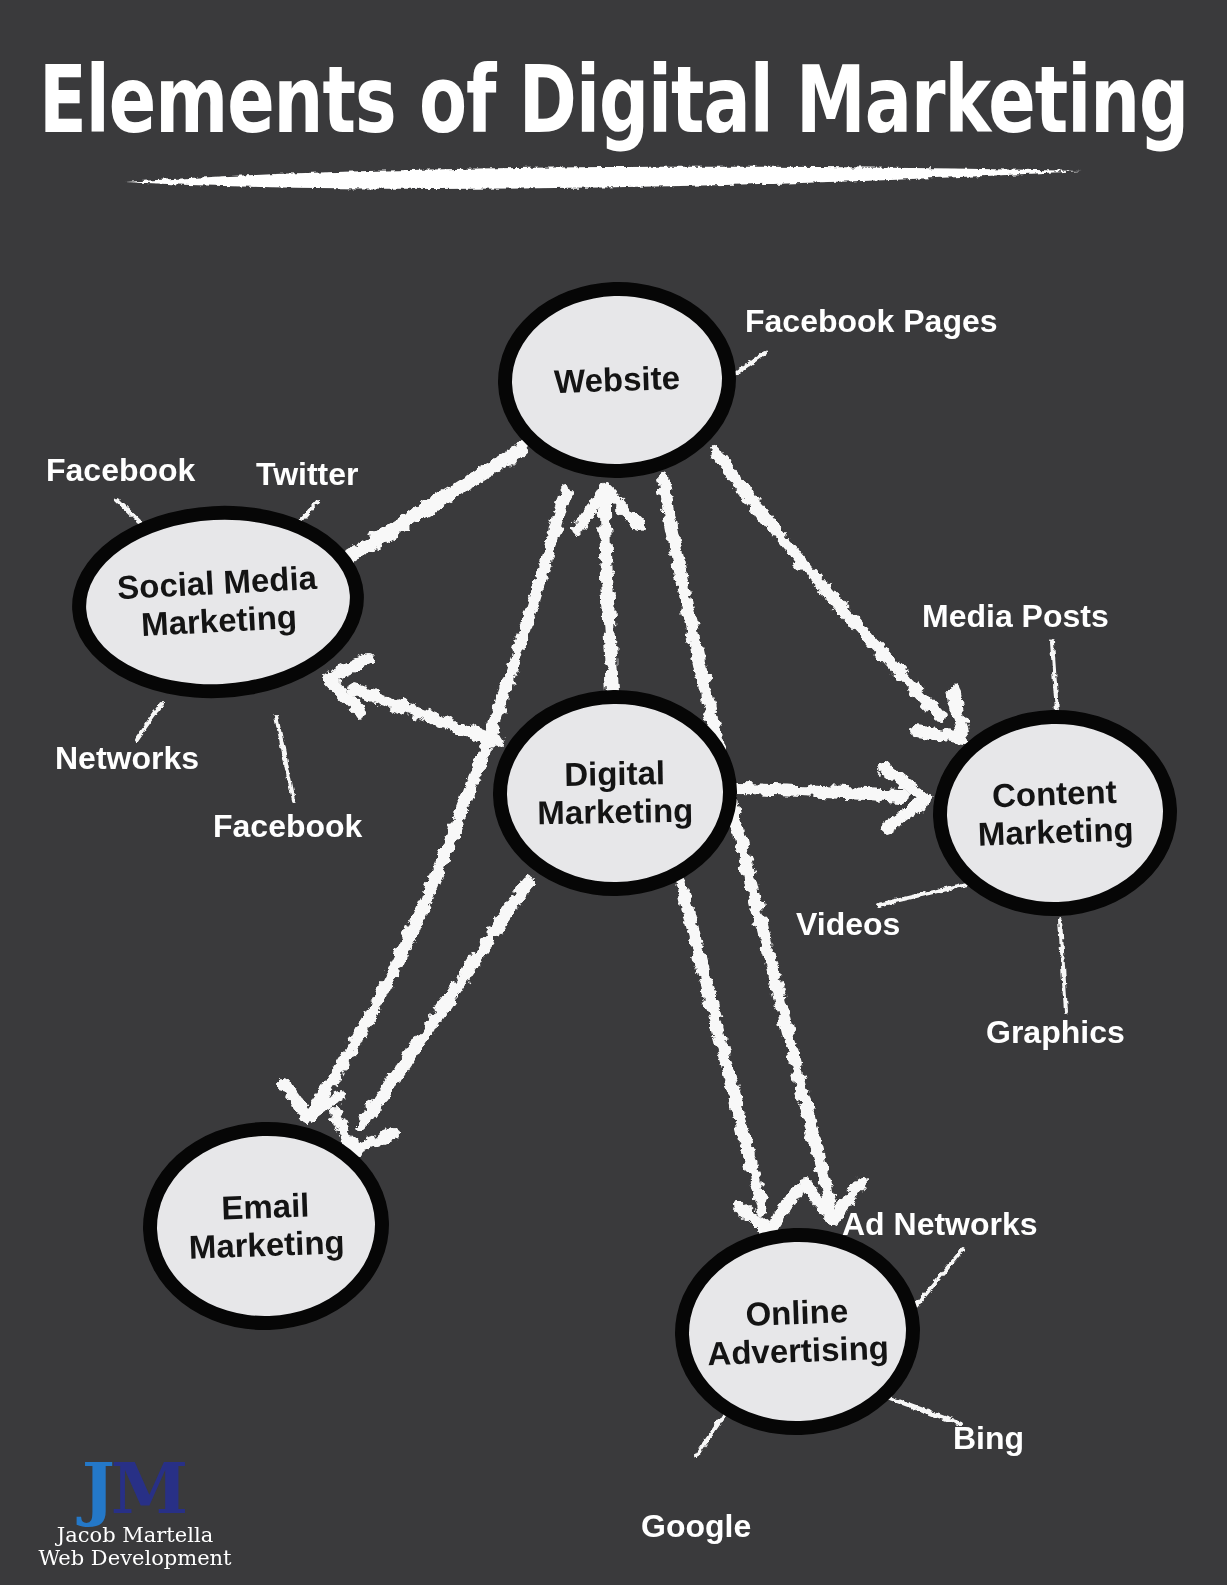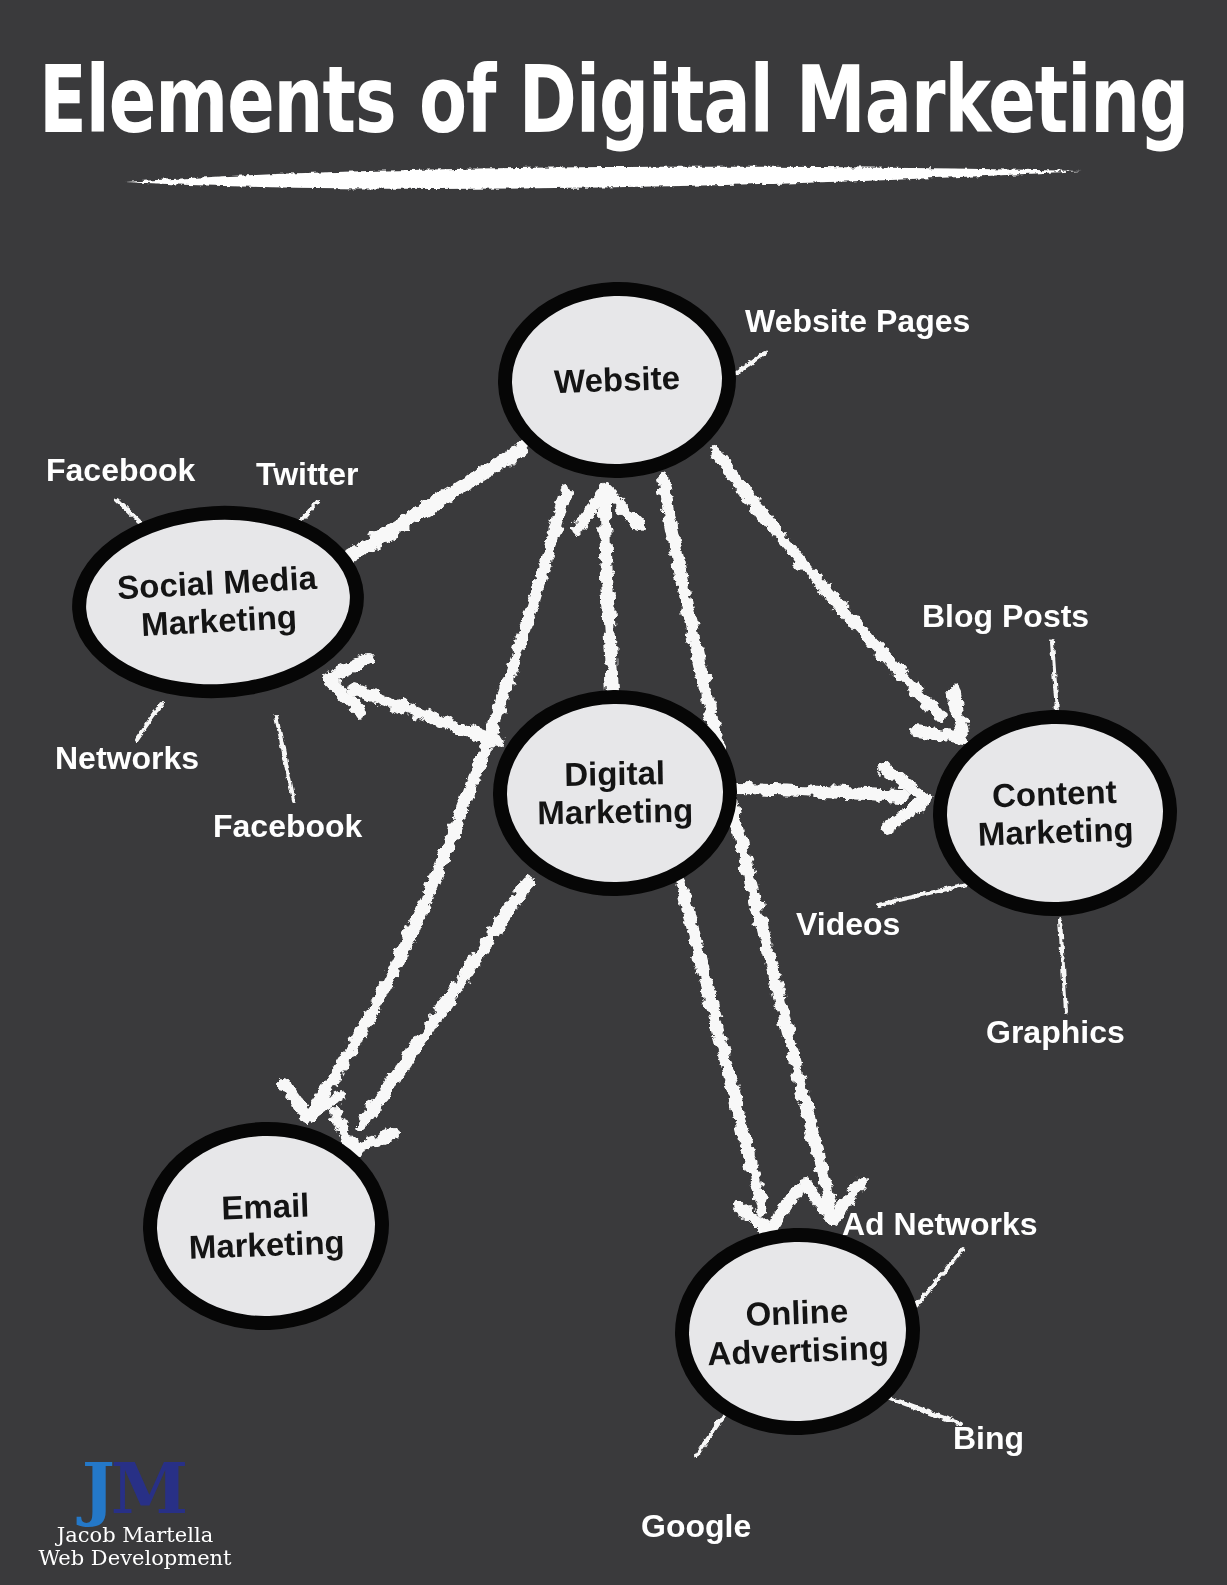--- a/index.html
+++ b/index.html
@@ -131,26 +131,26 @@
   </div>
   <div class="node" id="node-email">
     <span class="node-label">Email
 Marketing</span>
   </div>
   <div class="node" id="node-online">
     <span class="node-label">Online
 Advertising</span>
   </div>
 
-  <div class="sat" id="sat-landing">Website Pages</div>
+  <div class="sat" id="sat-landing">Facebook Pages</div>
   <div class="sat" id="sat-facebook">Facebook</div>
   <div class="sat" id="sat-twitter">Twitter</div>
   <div class="sat" id="sat-instagram">Networks</div>
   <div class="sat" id="sat-pinterest">Facebook</div>
-  <div class="sat" id="sat-blogposts">Blog Posts</div>
+  <div class="sat" id="sat-blogposts">Media Posts</div>
   <div class="sat" id="sat-videos">Videos</div>
   <div class="sat" id="sat-graphics">Graphics</div>
   <div class="sat" id="sat-adnetworks">Ad Networks</div>
   <div class="sat" id="sat-bing">Bing</div>
   <div class="sat" id="sat-google">Google</div>
 
   <div class="logo">
     <div class="monogram"><span class="j">J</span><span class="m">M</span></div>
     <div class="logo-name">Jacob Martella</div>
     <div class="logo-name">Web Development</div>

